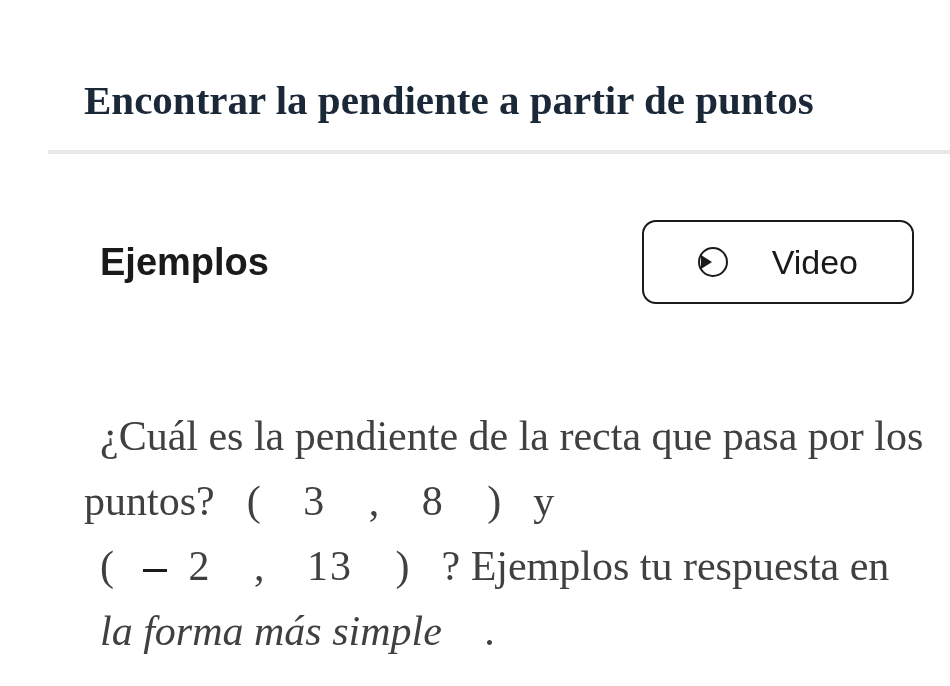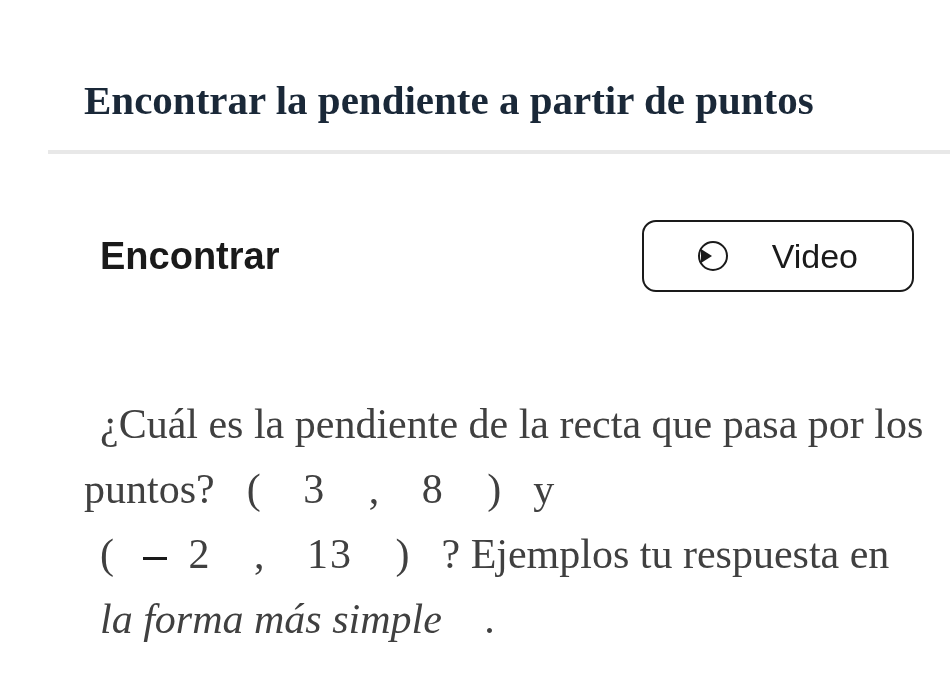--- a/index.html
+++ b/index.html
@@ -46,21 +46,21 @@
       justify-content: center;
       gap: 12px;
       background: #ffffff;
       border: 2px solid #1a1a1a;
       border-radius: 14px;
       padding: 16px 38px;
       font-size: 34px;
       font-family: 'Helvetica Neue', Arial, sans-serif;
       color: #1a1a1a;
       cursor: pointer;
-      height: 72px;
+      height: 84px;
     }
     
     .play-icon-wrapper {
       width: 30px;
       height: 30px;
       border: 2.5px solid #1a1a1a;
       border-radius: 50%;
       display: flex;
       align-items: center;
       justify-content: center;
@@ -105,21 +105,21 @@
     .italic {
       font-style: italic;
     }
   </style>
 </head>
 <body>
 
 <div class="page-title">Encontrar la pendiente a partir de puntos</div>
 
 <div class="question-header">
-  <div class="question-label">Encontrar</div>
+  <div class="question-label">Ejemplos</div>
 
   <button class="btn">
     <span class="play-icon-wrapper">
       <span class="play-triangle"></span>
     </span>
     <span>Video</span>
   </button>
 
 </div>
 

